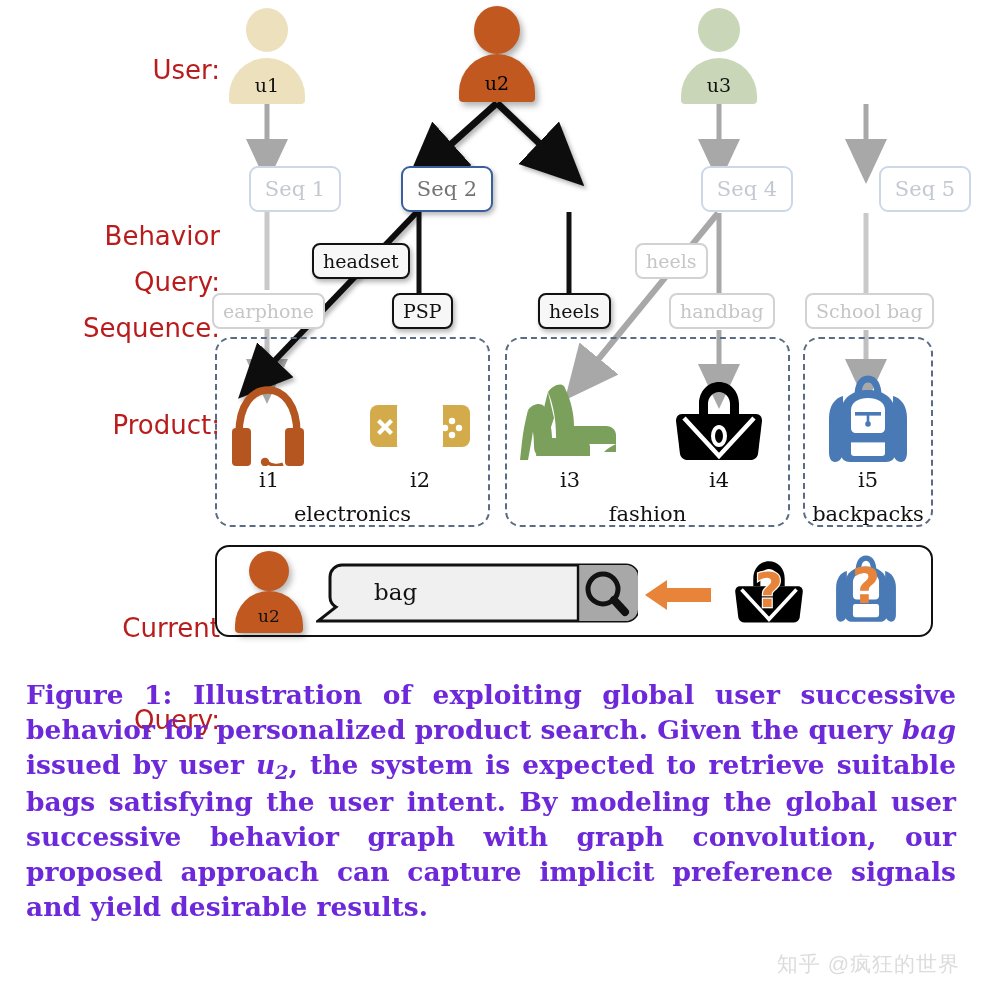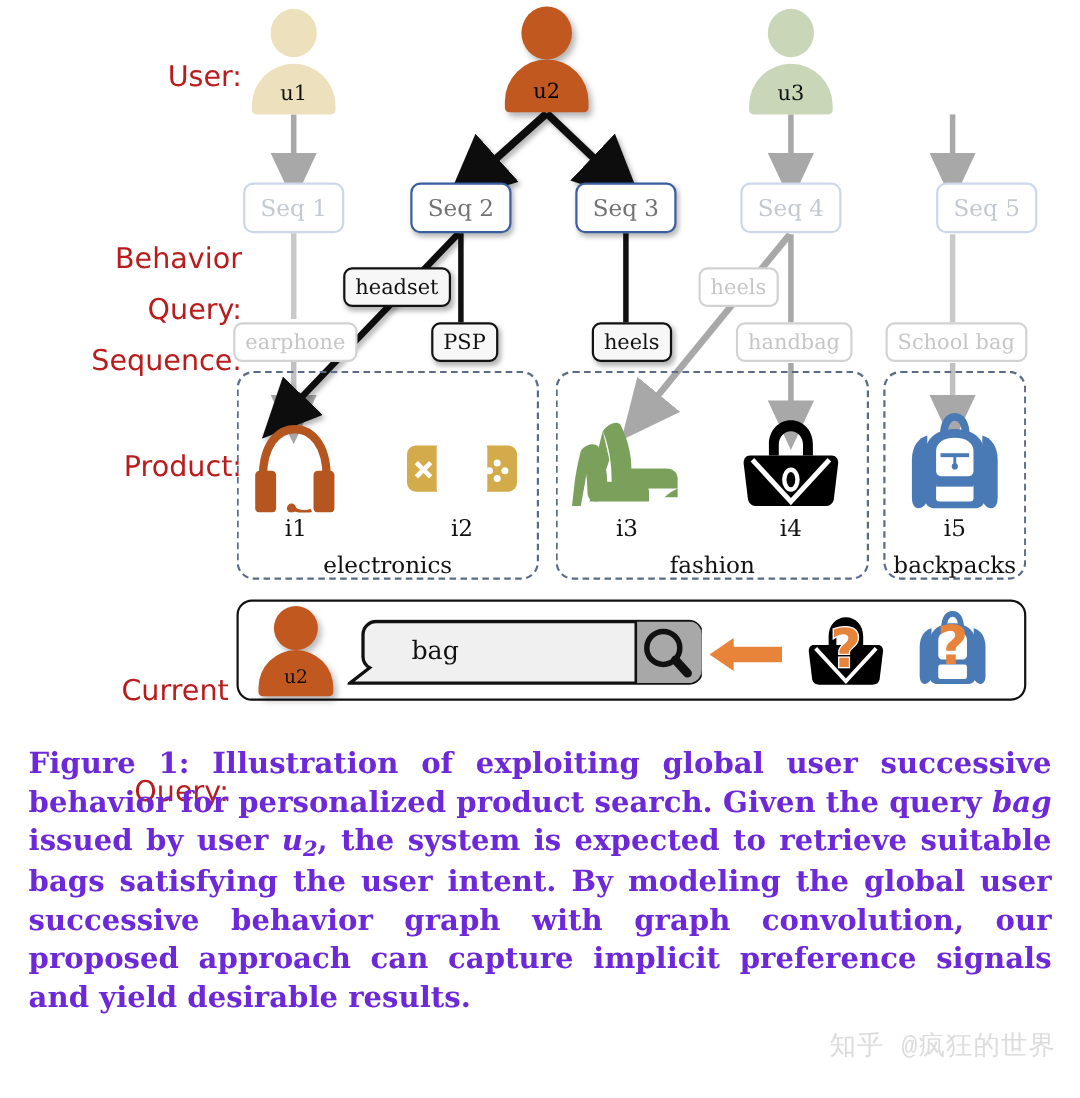--- a/index.html
+++ b/index.html
@@ -41,21 +41,21 @@
     position:absolute; left:0; bottom:8px; width:76px;
     text-align:center; font-family:"DejaVu Serif", serif;
     font-size:19px; color:#111;
   }
 
   
   .seqbox {
     position:absolute; width:92px; height:46px;
     border-radius:9px; background:#fff;
     display:flex; align-items:center; justify-content:center;
-    font-family:"DejaVu Serif", serif; font-size:21px;
+    font-family:"DejaVu Serif", serif; font-size:21px;margin-left:28px;
   }
   .seqbox.active { border:2.5px solid #3a5f9e; color:#737373;
     box-shadow: 2px 3px 5px rgba(0,0,0,.28); }
   .seqbox.faded  { border:2px solid #ccd8e8; color:#c3c9d1; }
 
   
   .pill {
     position:absolute; height:36px; padding:0 9px;
     border-radius:8px; background:#f4f4f4;
     display:flex; align-items:center; justify-content:center;
@@ -95,22 +95,22 @@
   .caption {
     position:absolute; left:26px; top:678px; width:930px;
     font-family:"DejaVu Serif", serif;
     font-weight:bold; font-size:26.5px; line-height:1.32;
     color:#6d28d9; text-align:justify;
   }
   .caption i { font-style:italic; }
   .caption .sub { font-size:0.72em; vertical-align:-0.25em; font-style:italic; }
 
   .watermark {
-    position:absolute; right:22px; bottom:32px;
-    font-family:Liberation Mono, monospace; font-size:24px;
+    position:absolute; right:22px; bottom:20px;
+    font-family:Liberation Sans, sans-serif; font-size:21px;
     color:#dcdcdc; letter-spacing:1px; white-space:nowrap;
   }
 </style>
 </head>
 <body>
 
 <div id="root">
 
   <div class="fig">
 
@@ -161,21 +161,21 @@
 
     <div class="rowlabel" style="left:20px; top:160px; width:200px;">
       <div>Behavior</div>
       <div>Sequence:</div>
     </div>
 
     <div class="rowlabel" style="left:20px; top:267px; width:200px;">Query:</div>
 
     <div class="rowlabel" style="left:20px; top:410px; width:200px;">Product:</div>
 
-    <div class="rowlabel" style="left:8px; top:552px; width:200px;">
+    <div class="rowlabel" style="left:20px; top:552px; width:200px;">
       <div>Current</div>
       <div>Query:</div>
     </div>
 
     <div class="avatar" style="left:229px; top:8px;">
       <div class="head" style="background:#ece0bd;"></div>
       <div class="body" style="background:#ece0bd;"></div>
       <div class="uname">u1</div>
     </div>
 
@@ -187,21 +187,20 @@
 
     <div class="avatar" style="left:681px; top:8px;">
       <div class="head" style="background:#c9d7b8;"></div>
       <div class="body" style="background:#c9d7b8;"></div>
       <div class="uname">u3</div>
     </div>
 
 
     <div class="seqbox faded" style="left:221px; top:166px;">Seq 1</div>
     <div class="seqbox active" style="left:373px; top:166px;">Seq 2</div>
-    <div class="seqbox active" style="left:523px; top:166px;">Seq 3</div>
     <div class="seqbox faded" style="left:673px; top:166px;">Seq 4</div>
     <div class="seqbox faded" style="left:851px; top:166px;">Seq 5</div>
 
     <div class="pill faded" style="left:212px; top:293px;">earphone</div>
     <div class="pill active" style="left:312px; top:243px;">headset</div>
     <div class="pill active" style="left:392px; top:293px;">PSP</div>
     <div class="pill active" style="left:538px; top:293px;">heels</div>
     <div class="pill faded" style="left:635px; top:243px;">heels</div>
     <div class="pill faded" style="left:669px; top:293px;">handbag</div>
     <div class="pill faded" style="left:805px; top:293px;">School bag</div>

